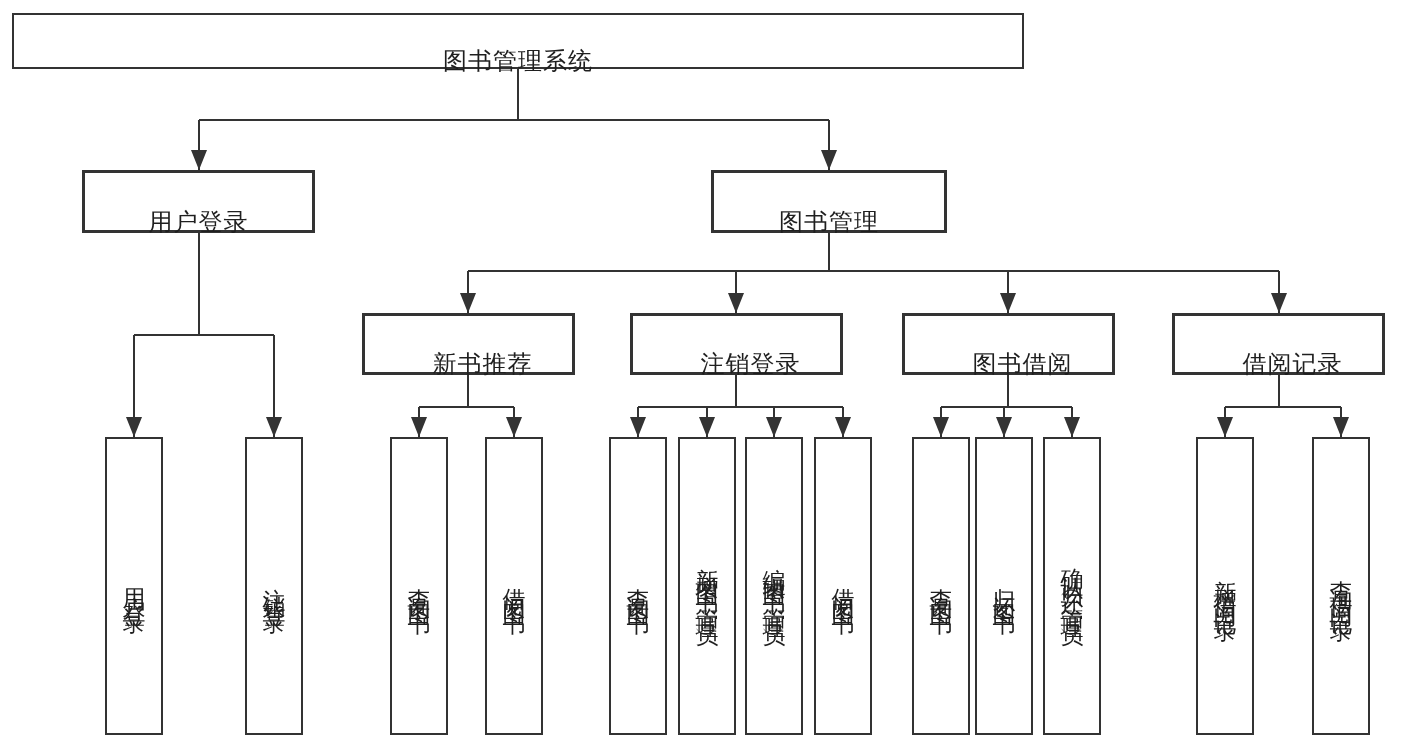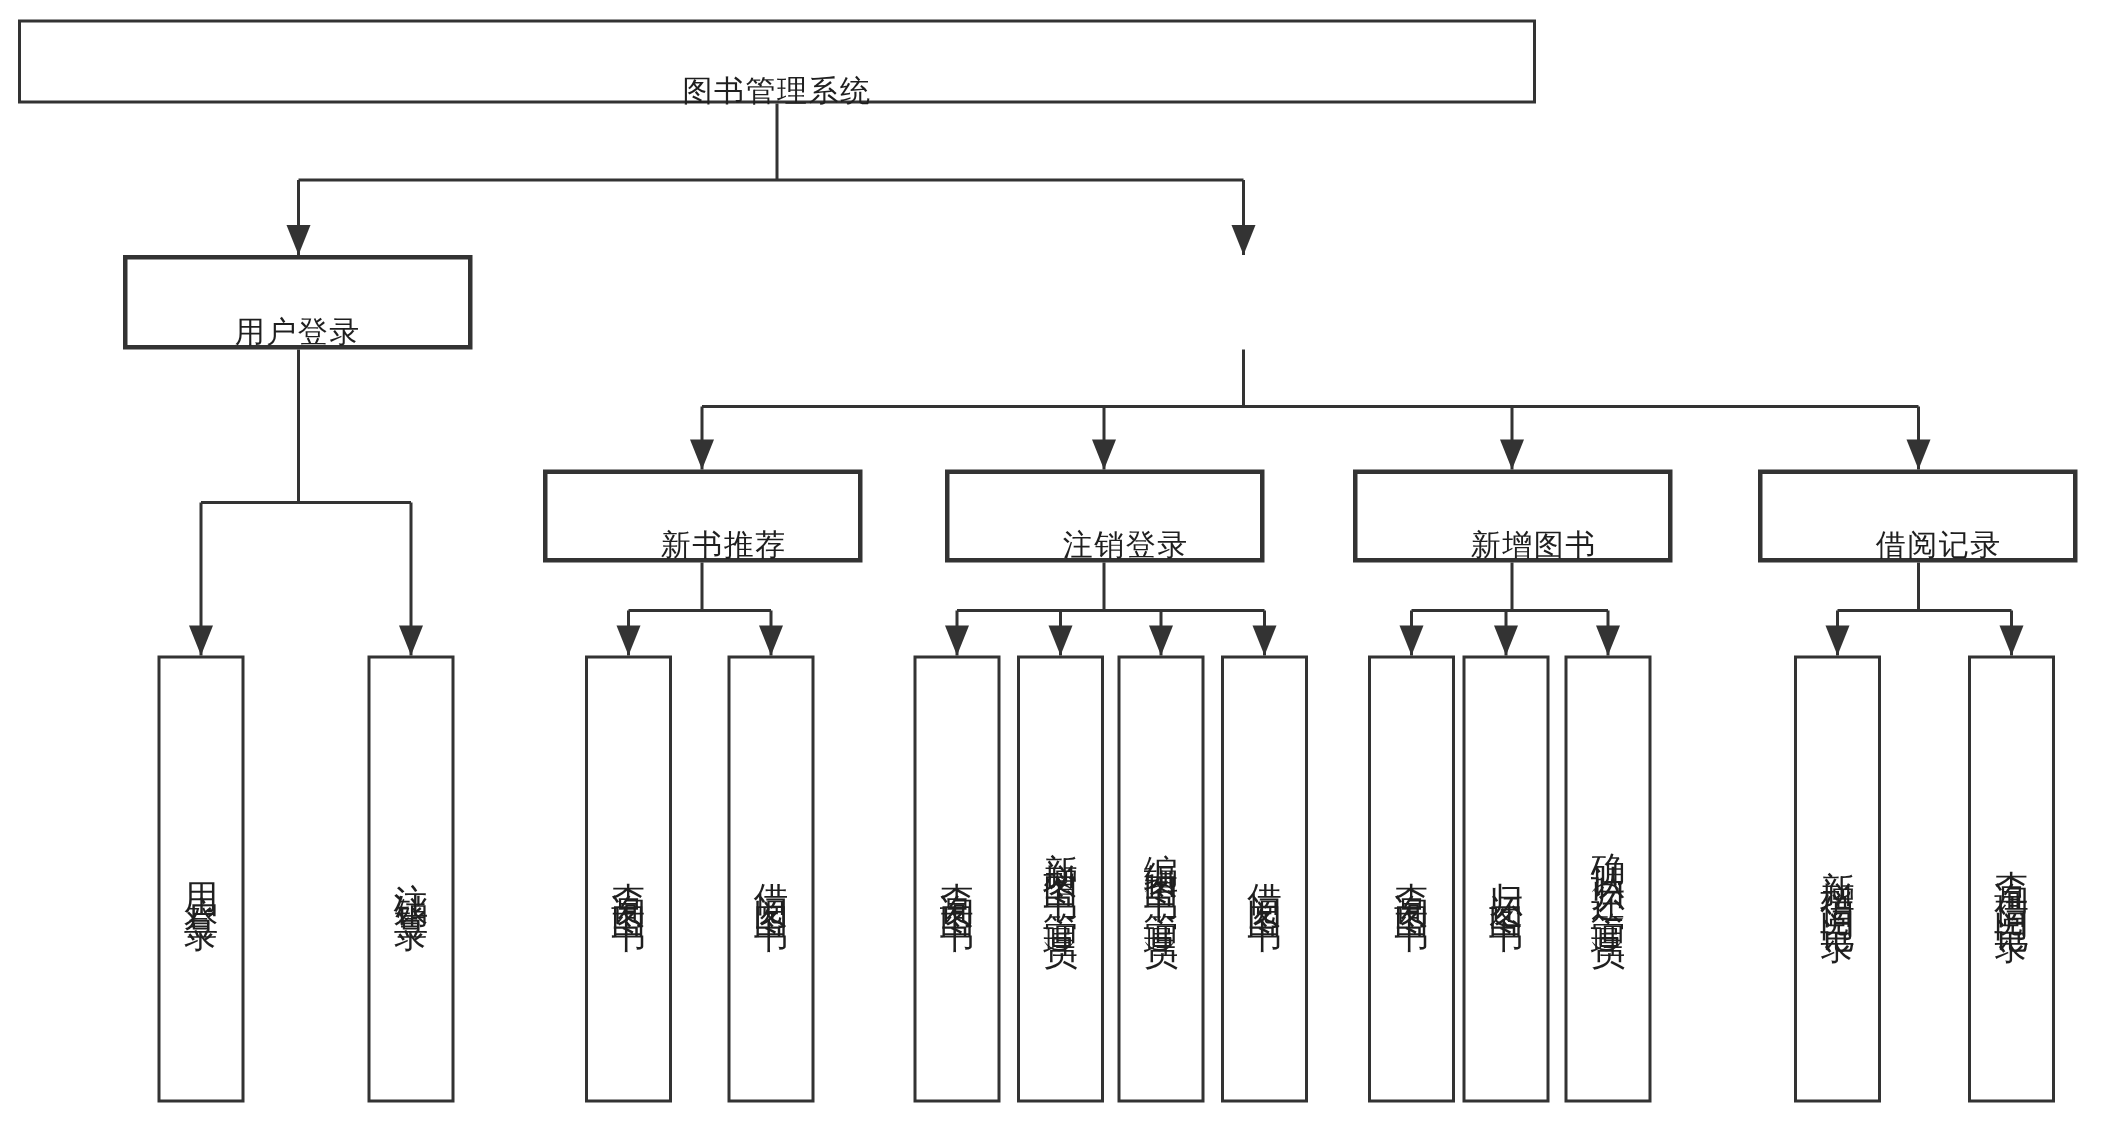--- a/index.html
+++ b/index.html
@@ -12,21 +12,21 @@
     font-family:"Liberation Sans", sans-serif; color:var(--ink); overflow:hidden;
   }
   .connectors{position:absolute; left:0; top:0; z-index:1; color:var(--line);}
   .connectors path{stroke:currentColor; stroke-width:2; fill:none;}
   .connectors polygon{fill:currentColor; stroke:none;}
   .node{
     position:absolute; box-sizing:border-box; z-index:2;
     display:flex; align-items:center; justify-content:center;
     border:3px solid var(--line); background:transparent; text-align:center;
   }
-  .hlabel{font-size:20px; letter-spacing:1px; line-height:1; white-space:nowrap;margin-top:40px;}
+  .hlabel{font-size:24px; letter-spacing:1px; line-height:1; white-space:nowrap;margin-top:40px;}
   .root{left:12px; top:13px; width:1012px; height:56px; border-width:2px;}
   .l2{top:170px; height:63px;}
   .l3{top:313px; width:213px; height:62px;padding-left:28px;}
   .leaf{top:437px; width:58px; height:298px; border-width:2px;}
   .vtext{
     writing-mode:vertical-rl; text-orientation:mixed;
     font-size:23px; letter-spacing:8px; line-height:1; white-space:nowrap;
   }
   .watermark{
     position:absolute; right:2px; bottom:3px; z-index:0;
@@ -69,29 +69,32 @@
       </g>
   </svg>
 
   <div class="node root">
     <span class="hlabel">图书管理系统</span>
   </div>
 
   <div class="node l2" style="left:82px; width:233px;">
     <span class="hlabel">用户登录</span>
   </div>
+  <div class="node l2" style="left:711px; width:236px;">
+    <span class="hlabel">图书管理</span>
+  </div>
 
   <div class="node l3" style="left:362px;">
     <span class="hlabel">新书推荐</span>
   </div>
   <div class="node l3" style="left:630px;">
     <span class="hlabel">注销登录</span>
   </div>
   <div class="node l3" style="left:902px;">
-    <span class="hlabel">新增图书</span>
+    <span class="hlabel">图书借阅</span>
   </div>
   <div class="node l3" style="left:1172px;">
     <span class="hlabel">借阅记录</span>
   </div>
 
   <div class="node leaf" style="left:105px;">
     <span class="vtext">用户登录</span>
   </div>
   <div class="node leaf" style="left:245px;">
     <span class="vtext">注销登录</span>

